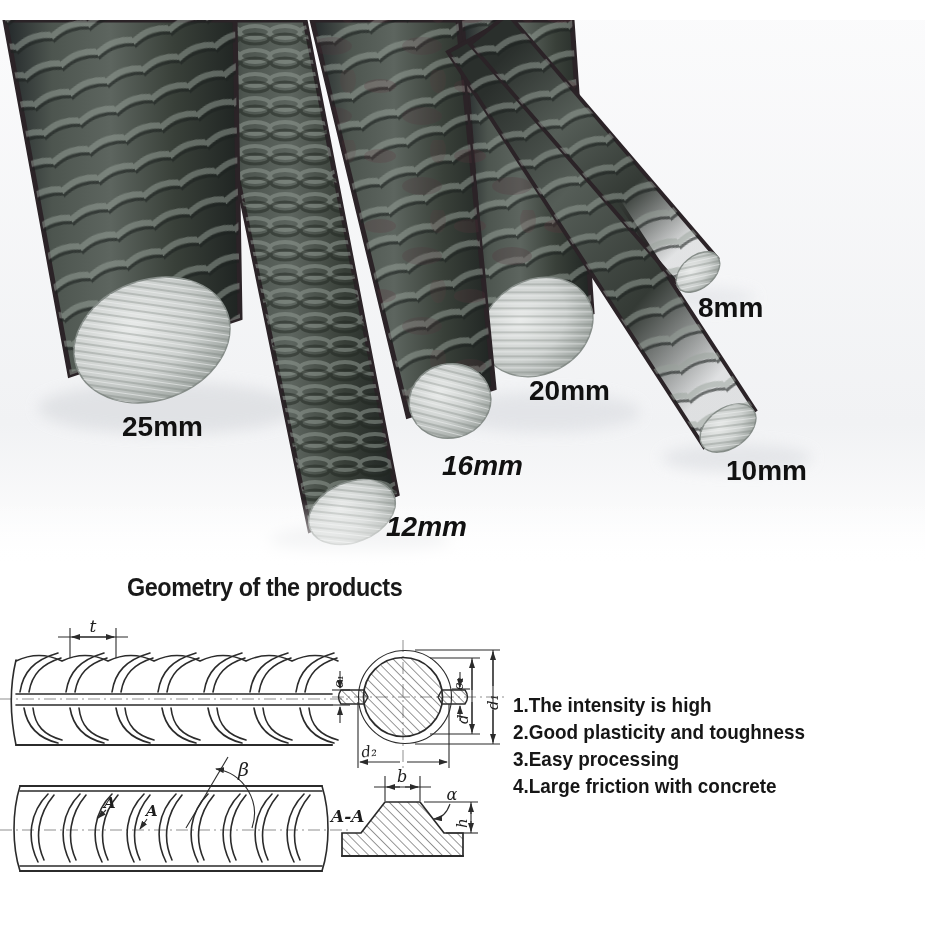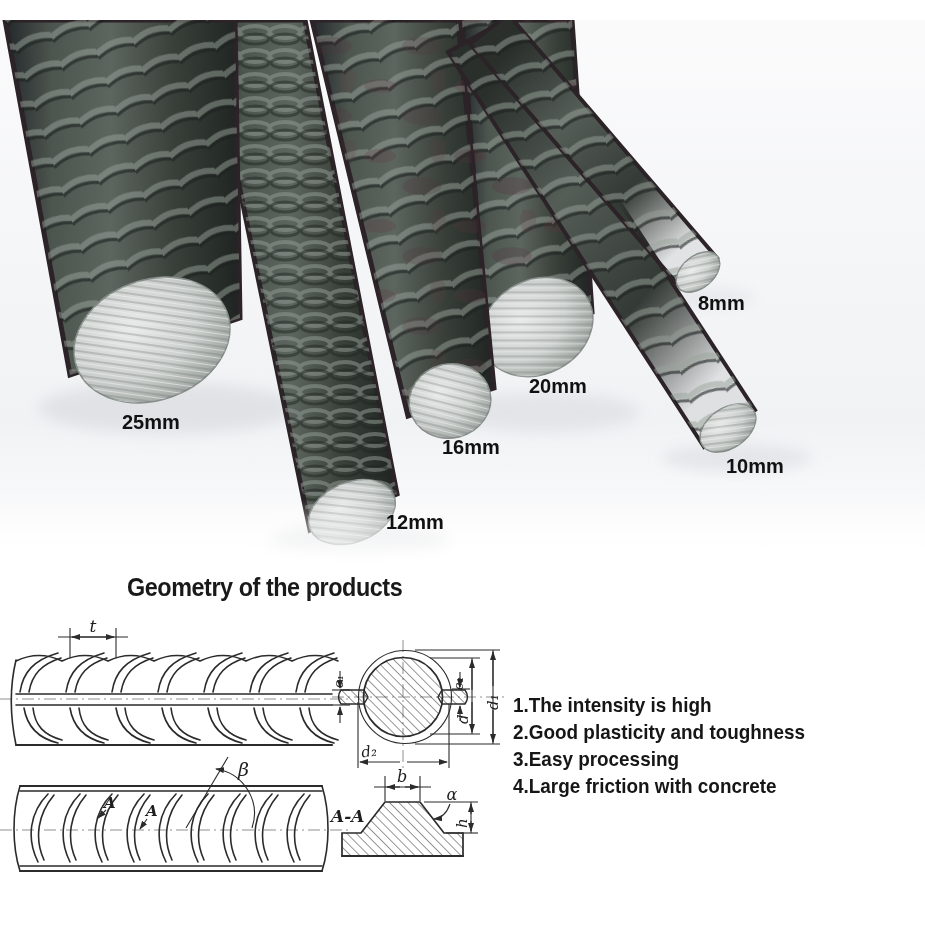--- a/index.html
+++ b/index.html
@@ -1,21 +1,21 @@
 <!DOCTYPE html>
 <html><head>
 <meta charset="utf-8">
 <style>
   html,body{margin:0;padding:0;background:#ffffff;}
   .canvas{position:relative;width:925px;height:931px;background:#fff;overflow:hidden;
           font-family:"Liberation Sans",sans-serif;}
   .photo{position:absolute;left:0;top:0;width:925px;height:565px;}
   .photo svg{display:block;}
-  .pl{position:absolute;font-size:20px;font-weight:600;color:#111;letter-spacing:0;}
-  .pl-25{left:122px;top:411px;} .pl-12{left:386px;top:511px;} .pl-16{left:442px;top:436px;}
+  .pl{position:absolute;font-size:28px;font-weight:600;color:#111;letter-spacing:0;}
+  .pl-25{left:122px;top:411px;} .pl-12{left:386px;top:511px;font-style:italic;} .pl-16{left:442px;top:450px;font-style:italic;}
   .pl-20{left:529px;top:375px;} .pl-8{left:698px;top:292px;}  .pl-10{left:726px;top:455px;}
   .heading{position:absolute;left:127px;top:572px;font-size:26px;font-weight:600;color:#191919;
            letter-spacing:-0.5px;transform:scaleX(0.9);transform-origin:left top;white-space:nowrap;}
   .features{position:absolute;left:513px;top:691px;transform:scaleX(0.9);transform-origin:left top;}
   .features .fi{font-size:21px;font-weight:700;color:#161616;line-height:27px;white-space:nowrap;}
   .diagrams{position:absolute;left:0;top:612px;width:925px;height:319px;}
   
   .ln{stroke:#2b2b2b;stroke-width:1.6;fill:none;stroke-linecap:round;}
   .ln2{stroke:#2b2b2b;stroke-width:2.2;fill:none;stroke-linecap:round;}
   .thin{stroke:#2b2b2b;stroke-width:1.1;fill:none;}

